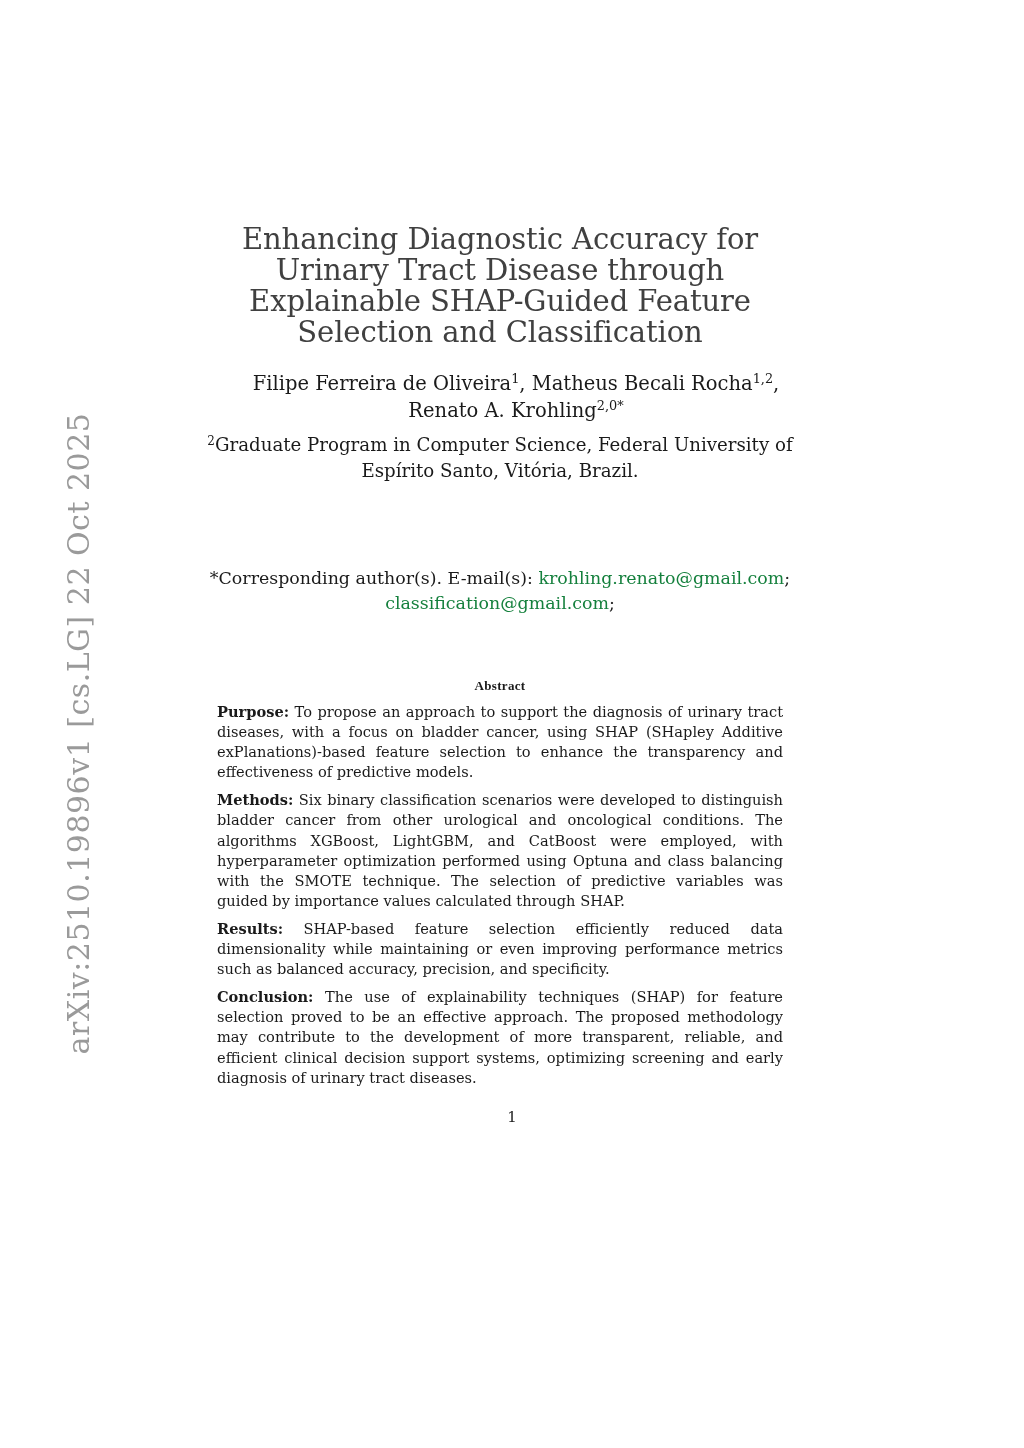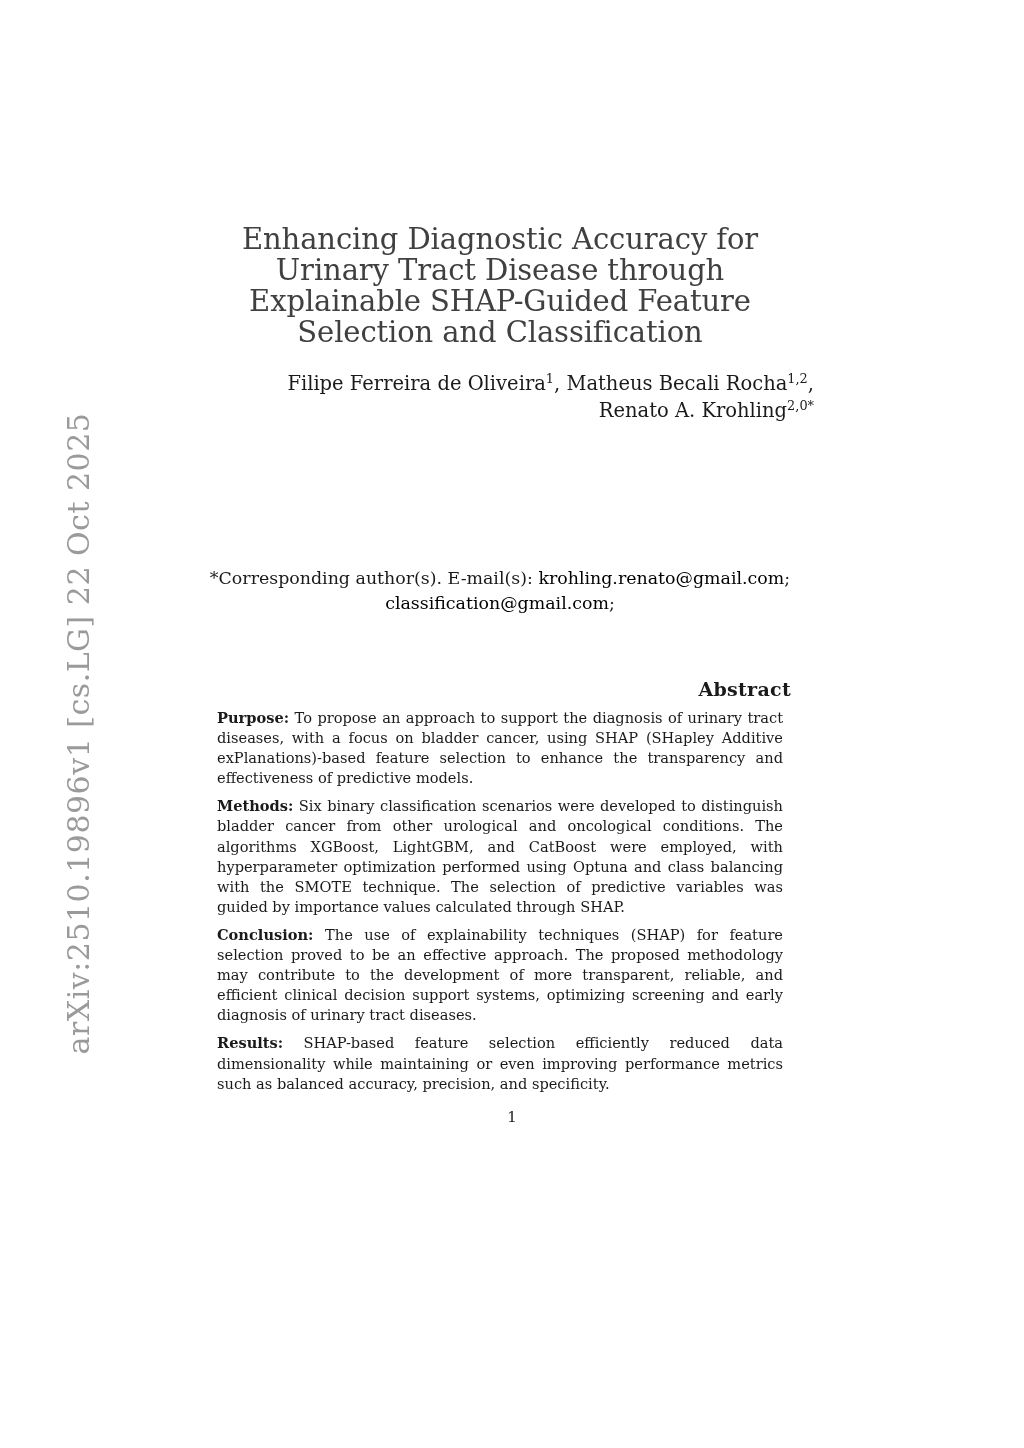--- a/index.html
+++ b/index.html
@@ -69,23 +69,23 @@
     font-weight: 400;
     line-height: 31px;
     color: #404040;
     letter-spacing: -0.1px;
   }
 
   
   #authors-block {
     position: absolute;
     top: 370px;
-    left: 4px;
+    left: 16px;
     width: 620px;
-    text-align: right;
+    text-align: center;
     font-size: 19.5px;
     line-height: 27px;
   }
   #authors-block .au-line { display: block; white-space: nowrap; }
   sup {
     font-size: 0.66em;
     vertical-align: 0.52em;
     line-height: 0;
   }
 
@@ -108,37 +108,38 @@
     position: absolute;
     top: 566px;
     left: 0;
     width: 620px;
     text-align: center;
     font-size: 17.4px;
     line-height: 24.5px;
   }
   #correspondence-block .corr-line { display: block; }
   .email {
-    color: #000000;
+    color: #15803d;
     text-decoration: none;
   }
 
   
   #abstract-section {
     position: absolute;
     top: 678px;
     left: 19px;
     width: 582px;
   }
   #abstract-heading {
     margin: 0 0 7px 0;
-    text-align: right;
-    font-size: 19px;
+    text-align: center;
+    font-size: 13px;
     font-weight: 700;
     letter-spacing: 0.3px;
+    font-family: Liberation Serif, serif;
   }
   #abstract-section p {
     margin: 8px;
     text-align: justify;
     text-justify: inter-word;
     font-size: 14.6px;
     line-height: 20.1px;
     hyphens: manual;
   }
   #abstract-section p b { font-weight: 700; }
@@ -164,31 +165,32 @@
   <div class="content">
 
     <h1 id="paper-title">Enhancing Diagnostic Accuracy for Urinary Tract Disease through Explainable SHAP-Guided Feature Selection and Classification</h1>
 
     <div id="authors-block">
       <span class="au-line"><span>Filipe Ferreira de Oliveira</span><sup>1</sup><span>,  </span><span>Matheus Becali Rocha</span><sup>1,2</sup><span>,</span></span>
       <span class="au-line"><span>Renato A. Krohling</span><sup>2,0*</sup></span>
     </div>
 
     <div id="affiliations-block">
+      <span class="aff"><sup>2</sup><span>Graduate Program in Computer Science, Federal University of Espírito Santo, Vitória, Brazil.</span></span>
     </div>
 
     <div id="correspondence-block">
       <span class="corr-line"><span>*Corresponding author(s). E-mail(s): </span><a class="email" href="#">krohling.renato@gmail.com</a><span>;</span></span>
       <span class="corr-line"><a class="email" href="#">classification@gmail.com</a><span>;</span></span>
     </div>
 
     <div id="abstract-section">
       <div id="abstract-heading">Abstract</div>
       <p><b>Purpose:</b><span> To propose an approach to support the diagnosis of urinary tract diseases, with a focus on bladder cancer, using SHAP (SHapley Additive exPlanations)-based feature selection to enhance the transparency and effectiveness of predictive models.</span></p>
       <p><b>Methods:</b><span> Six binary classification scenarios were developed to distinguish bladder cancer from other urological and oncological conditions. The algorithms XGBoost, LightGBM, and CatBoost were employed, with hyperparameter optimization performed using Optuna and class balancing with the SMOTE technique. The selection of predictive variables was guided by importance values calculated through SHAP.</span></p>
+      <p><b>Results:</b><span> SHAP-based feature selection efficiently reduced data dimensionality while maintaining or even improving performance metrics such as balanced accuracy, precision, and specificity.</span></p>
       <p><b>Conclusion:</b><span> The use of explainability techniques (SHAP) for feature selection proved to be an effective approach. The proposed methodology may contribute to the development of more transparent, reliable, and efficient clinical decision support systems, optimizing screening and early diagnosis of urinary tract diseases.</span></p>
-      <p><b>Results:</b><span> SHAP-based feature selection efficiently reduced data dimensionality while maintaining or even improving performance metrics such as balanced accuracy, precision, and specificity.</span></p>
     </div>
 
   </div>
 
   <div id="page-number">1</div>
 </div>
 
 </body></html>

